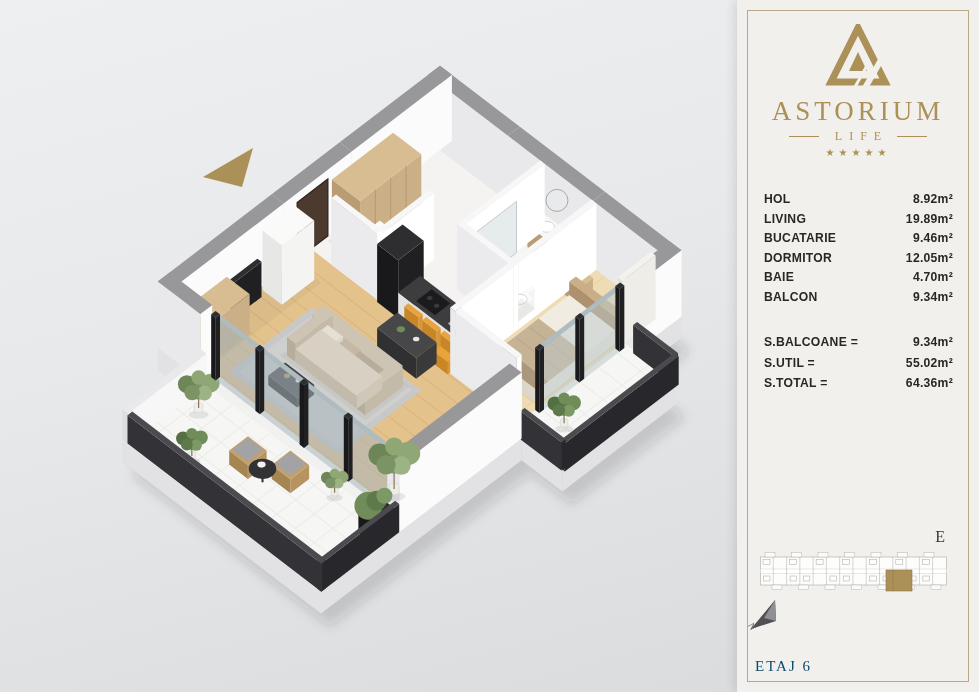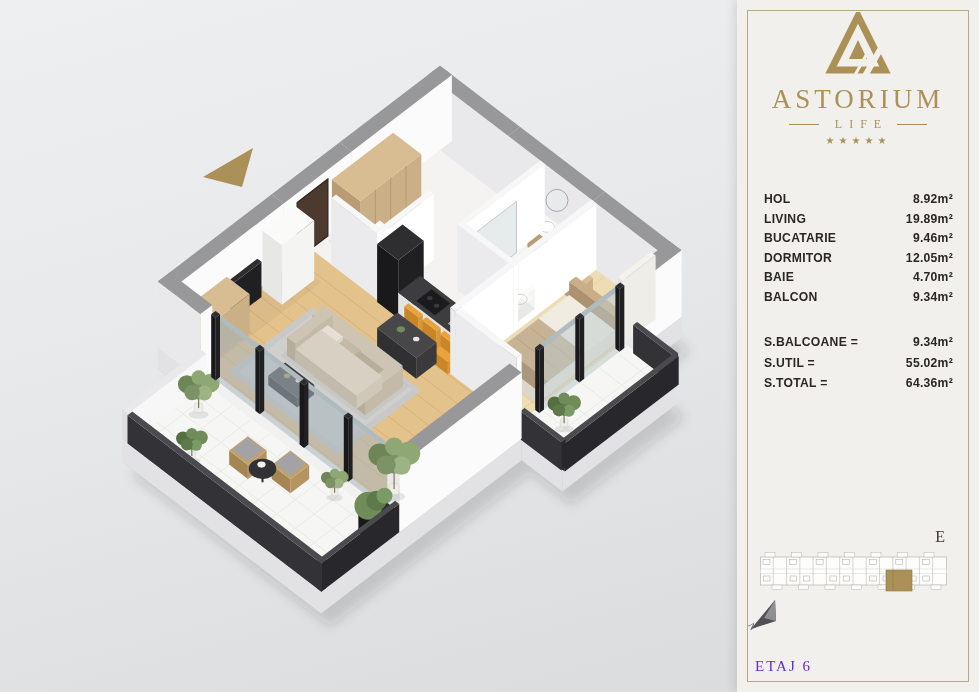--- a/index.html
+++ b/index.html
@@ -5,21 +5,21 @@
   html,body{margin:0;padding:0;background:#6b6b6e;}
   .stage{position:relative;width:979px;height:692px;overflow:hidden;
     background:linear-gradient(165deg,#eeeff1 0%,#e8e9eb 40%,#d9dadc 100%);
     font-family:"Liberation Sans",sans-serif;}
   #plan-svg{position:absolute;left:0;top:0;}
 
   .panel{position:absolute;right:0;top:0;width:242px;height:692px;
     background:#f2f0ec;box-shadow:-3px 0 9px rgba(0,0,0,0.10);}
   .panel-frame{position:absolute;left:10px;right:10px;top:10px;bottom:10px;
     border:1px solid #b7a888;}
-  .logo{position:absolute;left:0;right:0;top:12px;text-align:center;}
+  .logo{position:absolute;left:0;right:0;top:24px;text-align:center;}
   .brand-name{font-family:"Liberation Serif",serif;font-size:27px;letter-spacing:4px;
     color:var(--gold);margin-top:4px;white-space:nowrap;}
   .brand-sub{display:flex;align-items:center;justify-content:center;gap:9px;margin-top:2px;}
   .brand-sub .rule{display:inline-block;width:30px;height:1px;background:var(--gold);}
   .brand-sub .sub-text{font-family:"Liberation Serif",serif;font-size:12px;
     letter-spacing:7px;color:var(--gold);text-indent:7px;}
   .stars{font-size:10px;letter-spacing:4px;color:var(--gold);margin-top:3px;}
 
   .rooms{position:absolute;left:27px;top:189px;width:210px;
     transform:scaleX(0.9);transform-origin:left top;}
@@ -28,21 +28,21 @@
   .totals{position:absolute;left:27px;top:332px;width:210px;
     transform:scaleX(0.9);transform-origin:left top;}
   .total-row{display:flex;justify-content:space-between;font-weight:bold;
     font-size:13.5px;line-height:20.5px;color:#2a2722;letter-spacing:0.3px;}
 
   .orient{position:absolute;right:34px;top:528px;font-family:"Liberation Serif",serif;
     font-size:16px;color:#3c3933;}
   #bplate{position:absolute;left:23px;top:548px;}
   #compass{position:absolute;left:10px;top:596px;}
   .floor-label{position:absolute;left:18px;bottom:17px;font-family:"Liberation Serif",serif;
-    font-size:15px;letter-spacing:2px;color:#6d28d9;}
+    font-size:15px;letter-spacing:2px;color:#0c4a6e;}
   .ap-label{position:absolute;right:13px;bottom:7px;font-family:"Liberation Serif",serif;
     font-size:37px;color:#2c2822;}
 </style>
 </head>
 <body>
 
 <div class="stage">
 
   <svg id="plan-svg" width="740" height="692">
     <defs>

